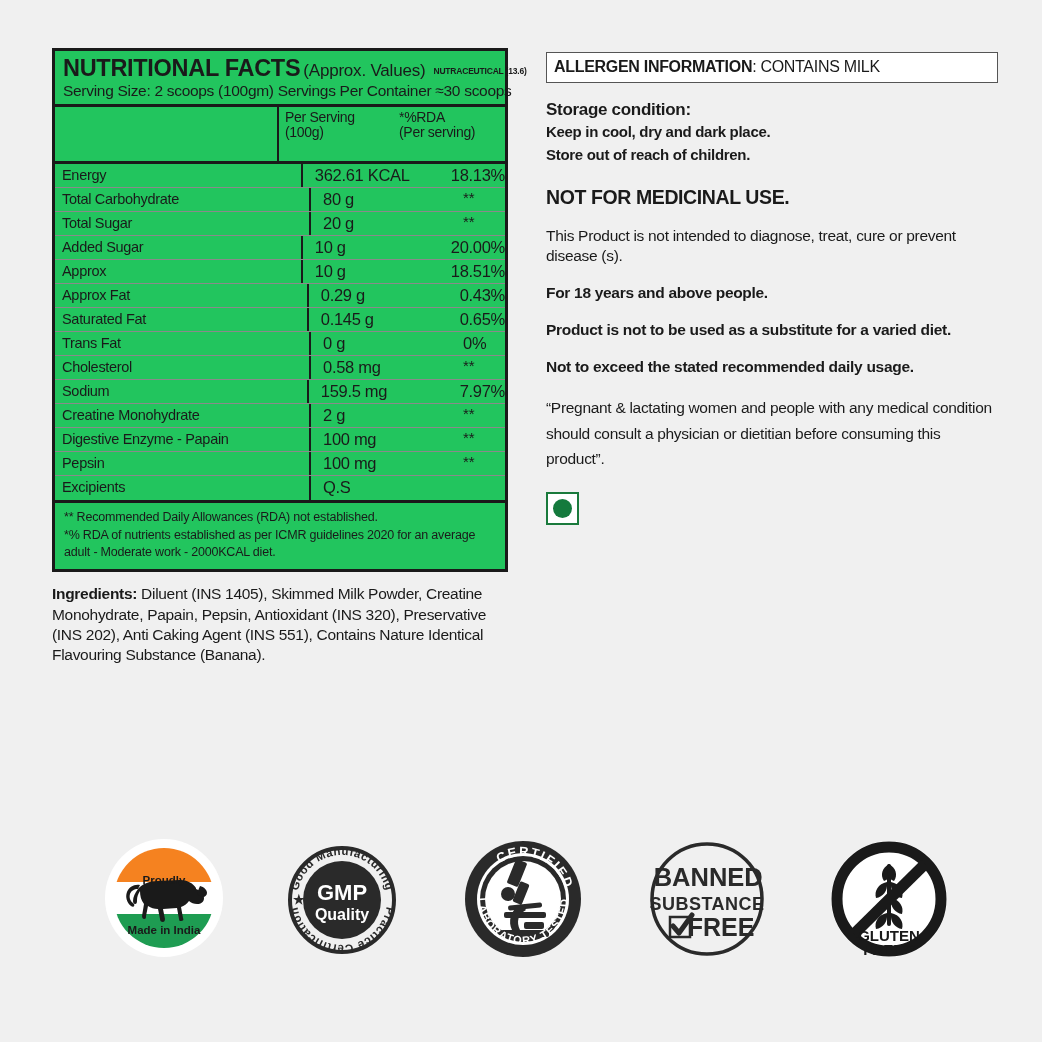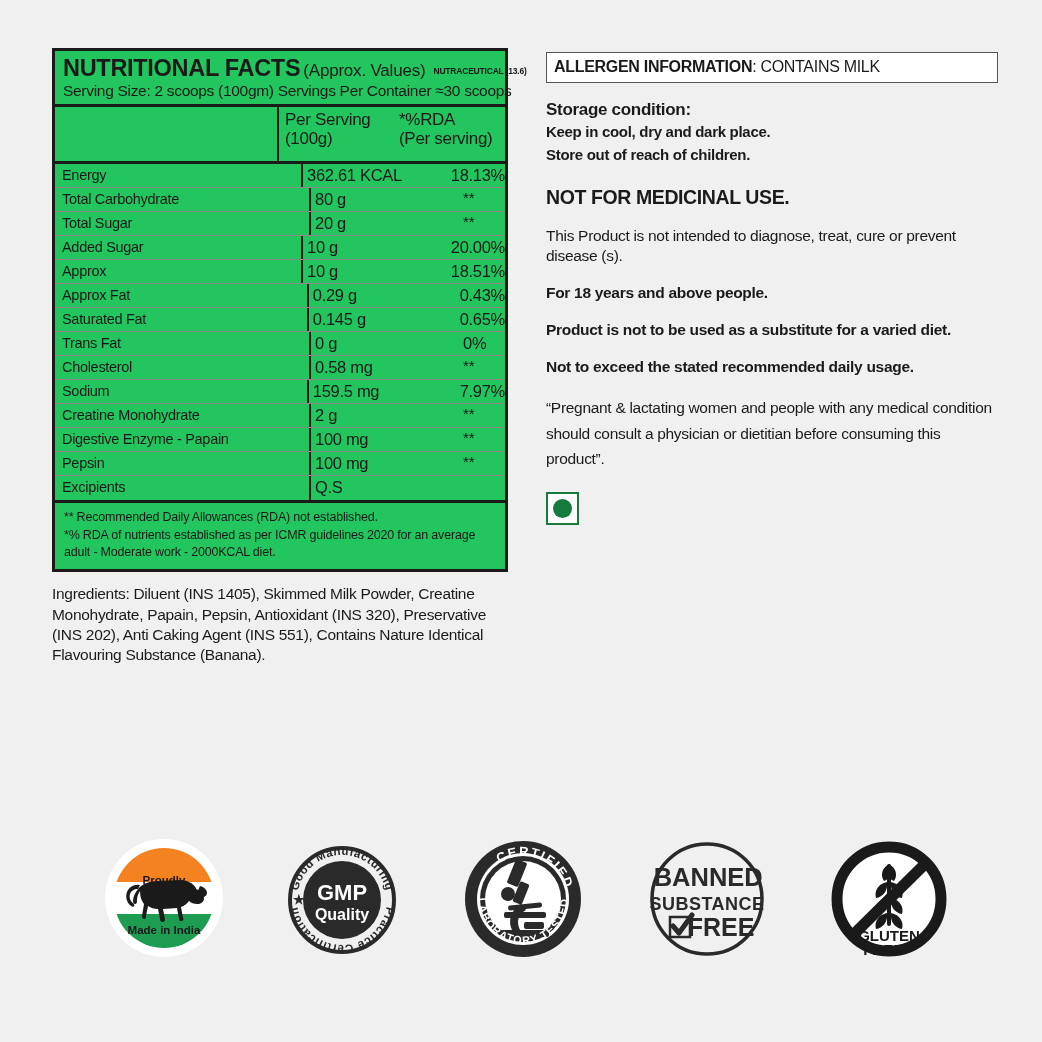--- a/index.html
+++ b/index.html
@@ -90,21 +90,21 @@
     box-sizing: border-box;
     padding: 3px 0 0 6px;
     border-left: 2px solid #1a1a1a;
   }
   .nf-colhead .c-rda {
     flex: 1;
     box-sizing: border-box;
     padding: 3px 0 0 4px;
   }
   .colhead-txt {
-    font-size: 17px;
+    font-size: 14px;
     line-height: 1.12;
     letter-spacing: -0.3px;
     white-space: nowrap;
   }
 
   
   .nf-rows {
     position: relative;
   }
   .nf-row {
@@ -121,21 +121,21 @@
     box-sizing: border-box;
     padding-left: 7px;
     font-size: 14.5px;
     letter-spacing: -0.3px;
     line-height: 22px;
     white-space: nowrap;
   }
   .nf-row .c-val {
     width: 118px;
     box-sizing: border-box;
-    padding-left: 4px;
+    padding-left: 12px;
     border-left: 2px solid #1a1a1a;
     font-size: 16.5px;
     letter-spacing: -0.3px;
     line-height: 23px;
     white-space: nowrap;
     align-self: stretch;
   }
   .nf-row .c-rda {
     flex: 1;
     box-sizing: border-box;
@@ -162,21 +162,21 @@
   }
 
   
   .ingredients {
     margin-top: 12px;
     font-size: 15.5px;
     line-height: 1.32;
     letter-spacing: -0.3px;
   }
   .ingredients b {
-    font-weight: 400;
+    font-weight: 700;
   }
 
   
   .right-col {
     position: absolute;
     left: 526px;
     top: 52px;
     width: 452px;
     margin-left: 20px;
   }

